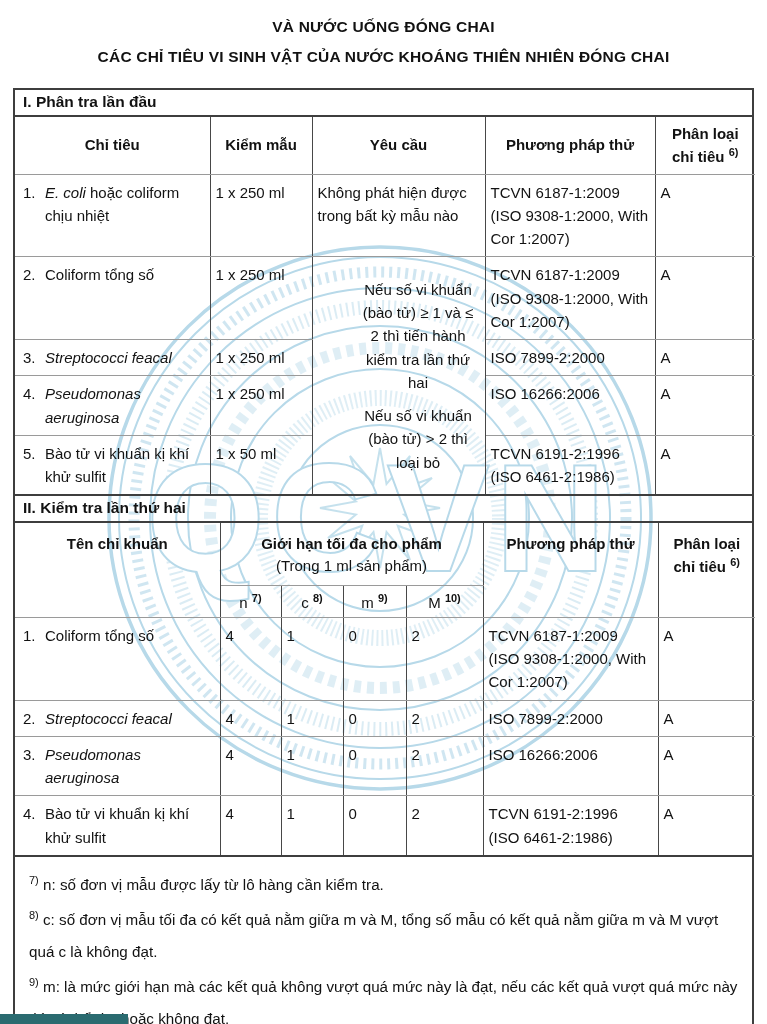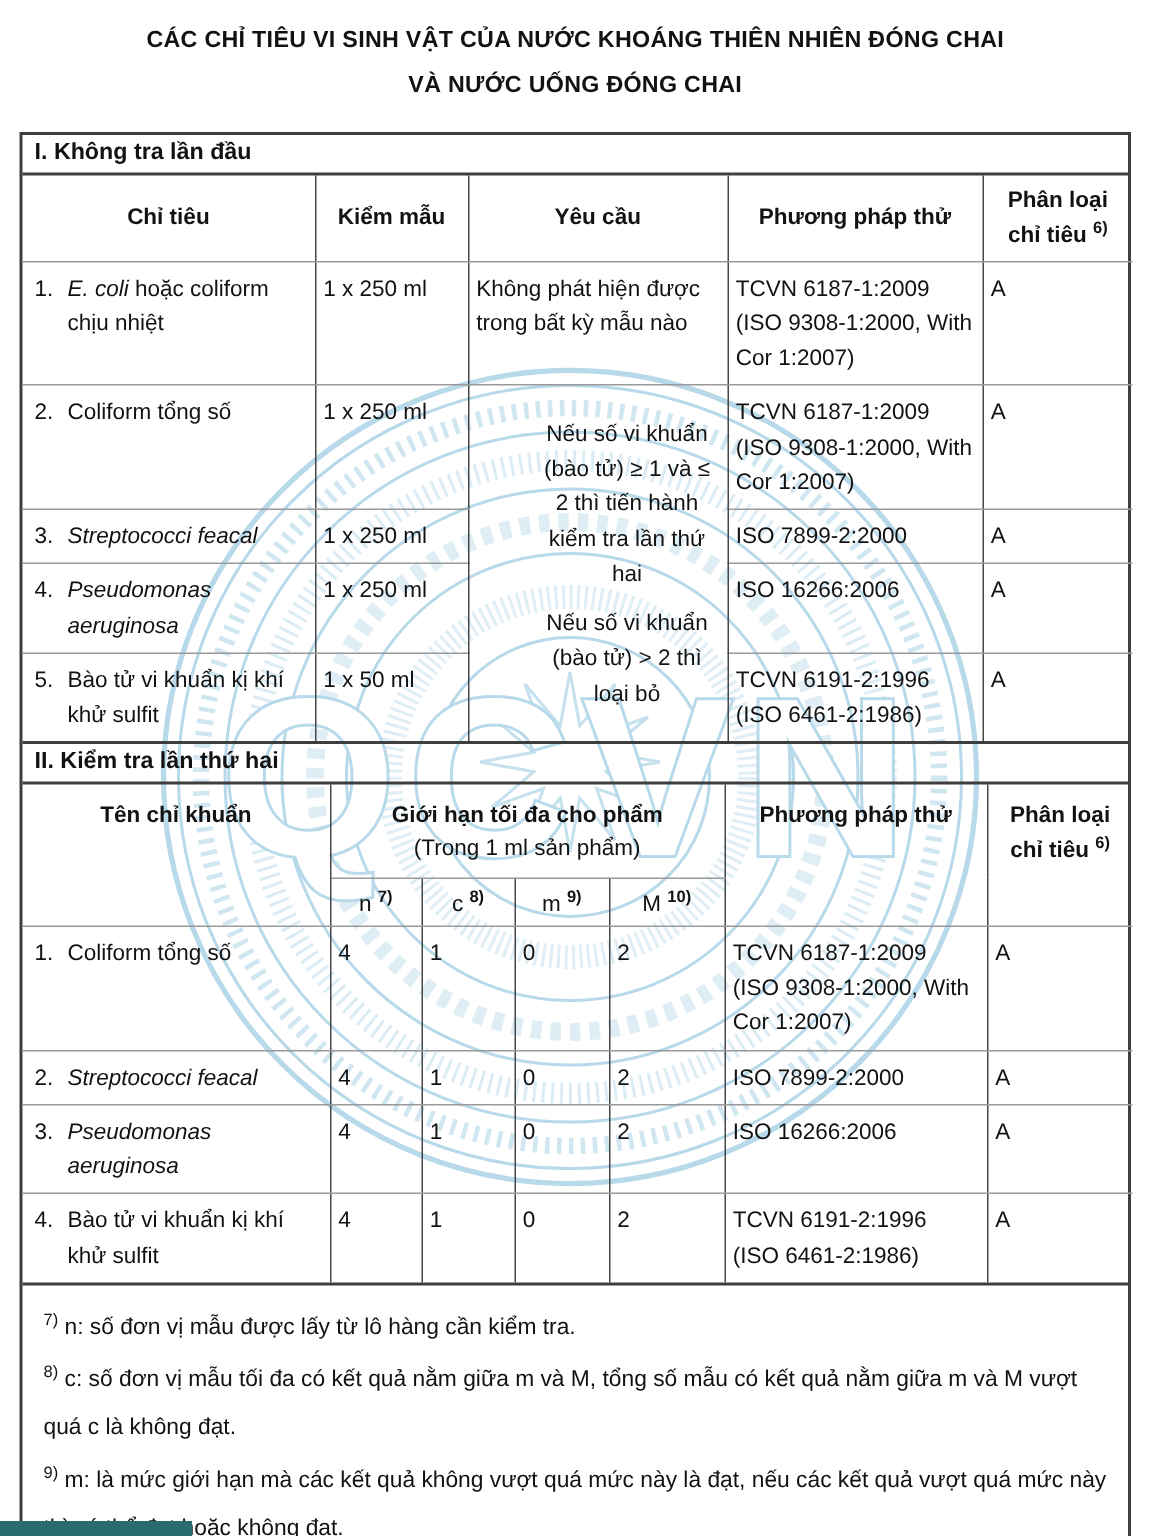--- a/index.html
+++ b/index.html
@@ -81,27 +81,27 @@
       <circle cx="280" cy="280" r="120" stroke-width="16" stroke-dasharray="2 3" opacity="0.45"></circle>
       <circle cx="280" cy="280" r="93"></circle>
       <polygon opacity="0.8" points="280,210 286.5,245.9 310,218 297.7,252.3 332,240 304.1,263.5 340,270 304.1,276.5 332,300 297.7,287.7 310,322 286.5,294.1 280,330 273.5,294.1 250,322 262.3,287.7 228,300 255.9,276.5 220,270 255.9,263.5 228,240 262.3,252.3 250,218 273.5,245.9"></polygon>
       <text x="280" y="332" text-anchor="middle" fill="#ffffff" stroke-width="4" paint-order="stroke">QCVN</text>
     </g>
   </svg>
 
   <div class="content">
 
     <div class="title">
+      <div>VÀ NƯỚC UỐNG ĐÓNG CHAI</div>
       <div>CÁC CHỈ TIÊU VI SINH VẬT CỦA NƯỚC KHOÁNG THIÊN NHIÊN ĐÓNG CHAI</div>
-      <div>VÀ NƯỚC UỐNG ĐÓNG CHAI</div>
     </div>
 
     <div class="doc">
 
-      <div class="section-bar">I. Không tra lần đầu</div>
+      <div class="section-bar">I. Phân tra lần đầu</div>
 
       <table class="t1">
         <colgroup>
             <col style="width:195px">
             <col style="width:102px">
             <col style="width:173px">
             <col style="width:170px">
             <col style="width:100px">
           </colgroup>
         <tbody>

